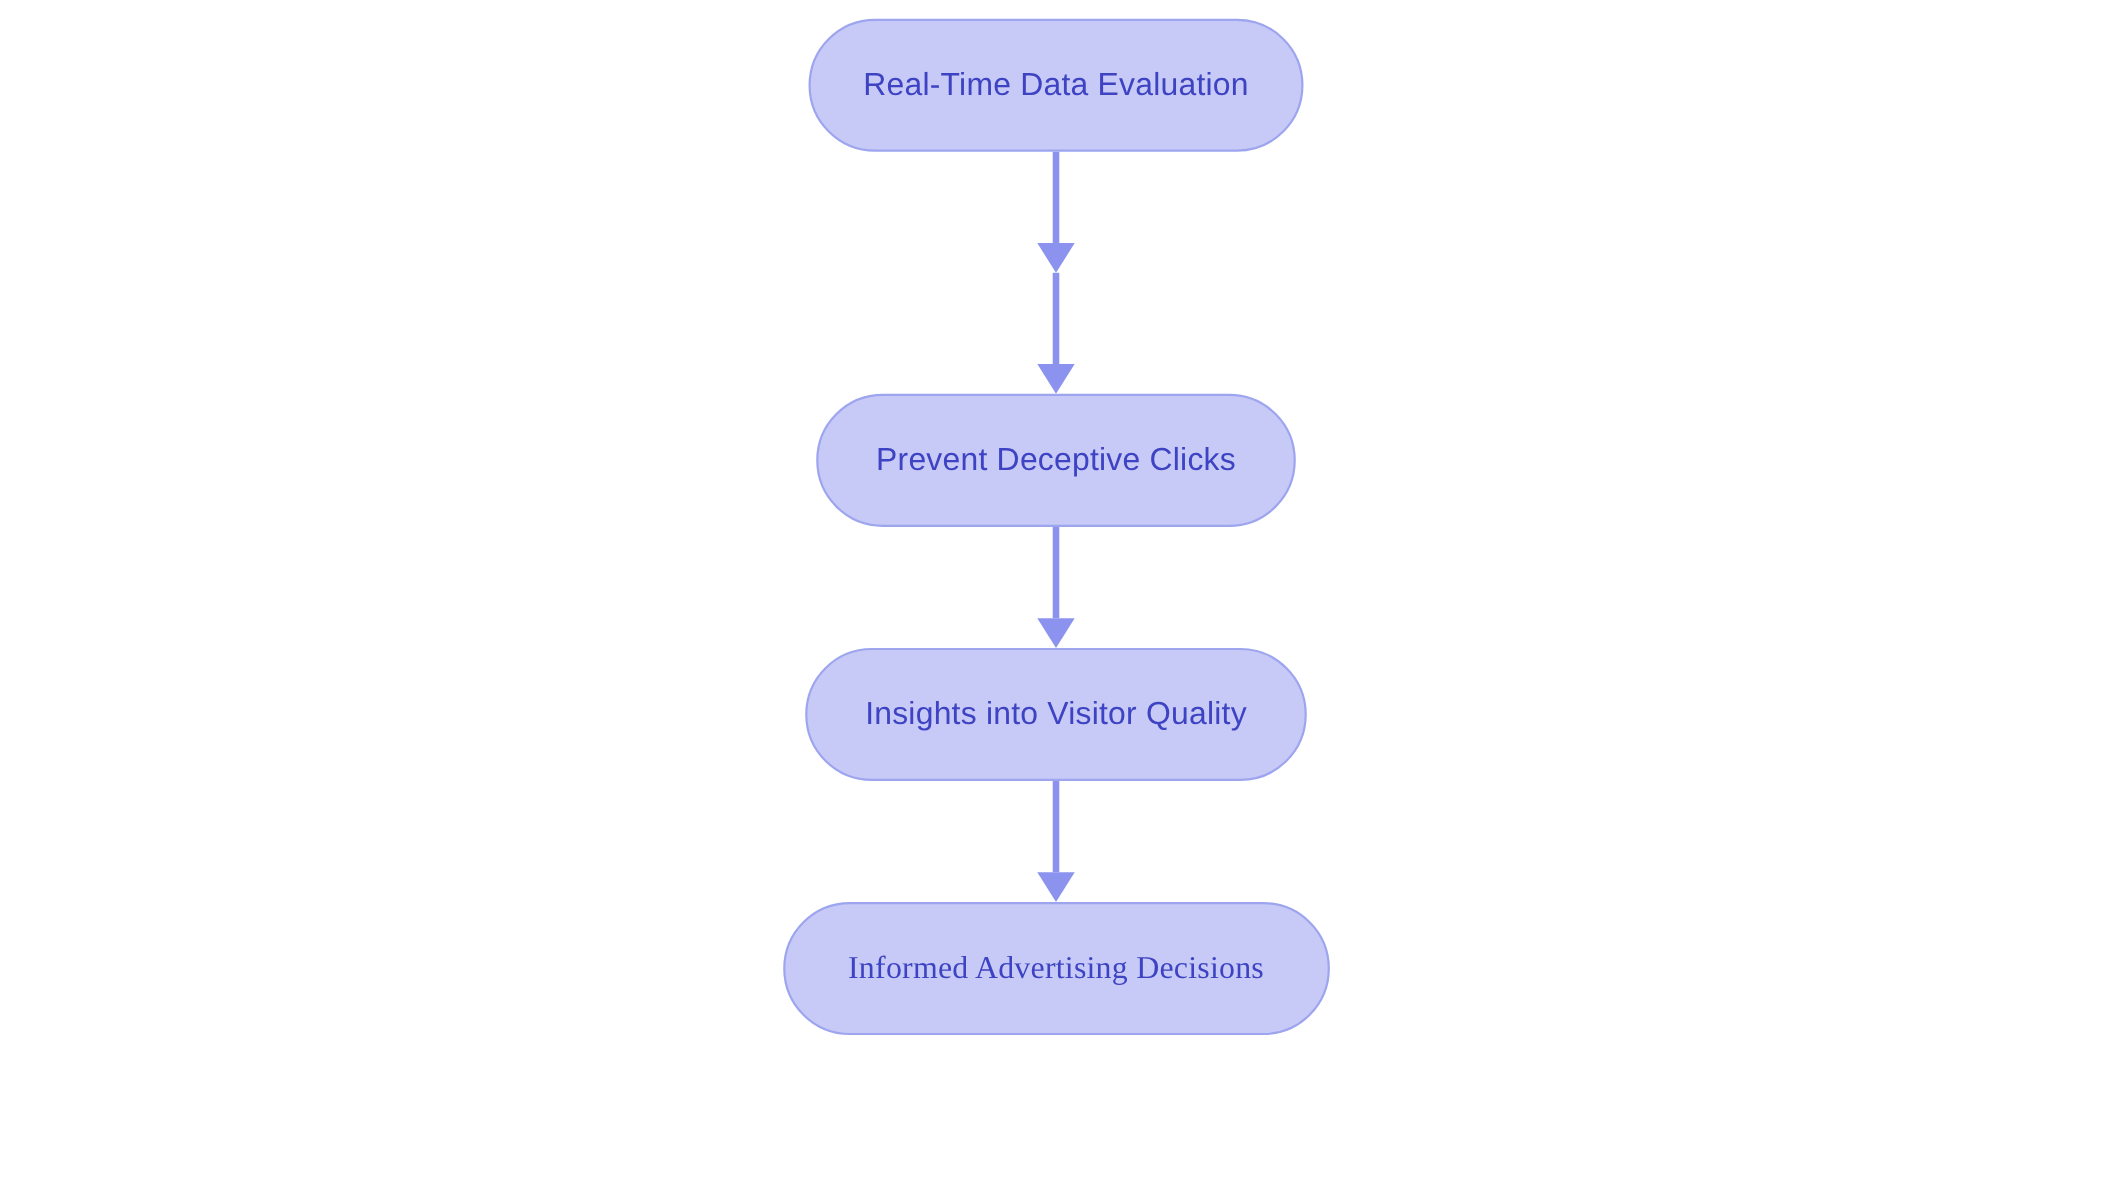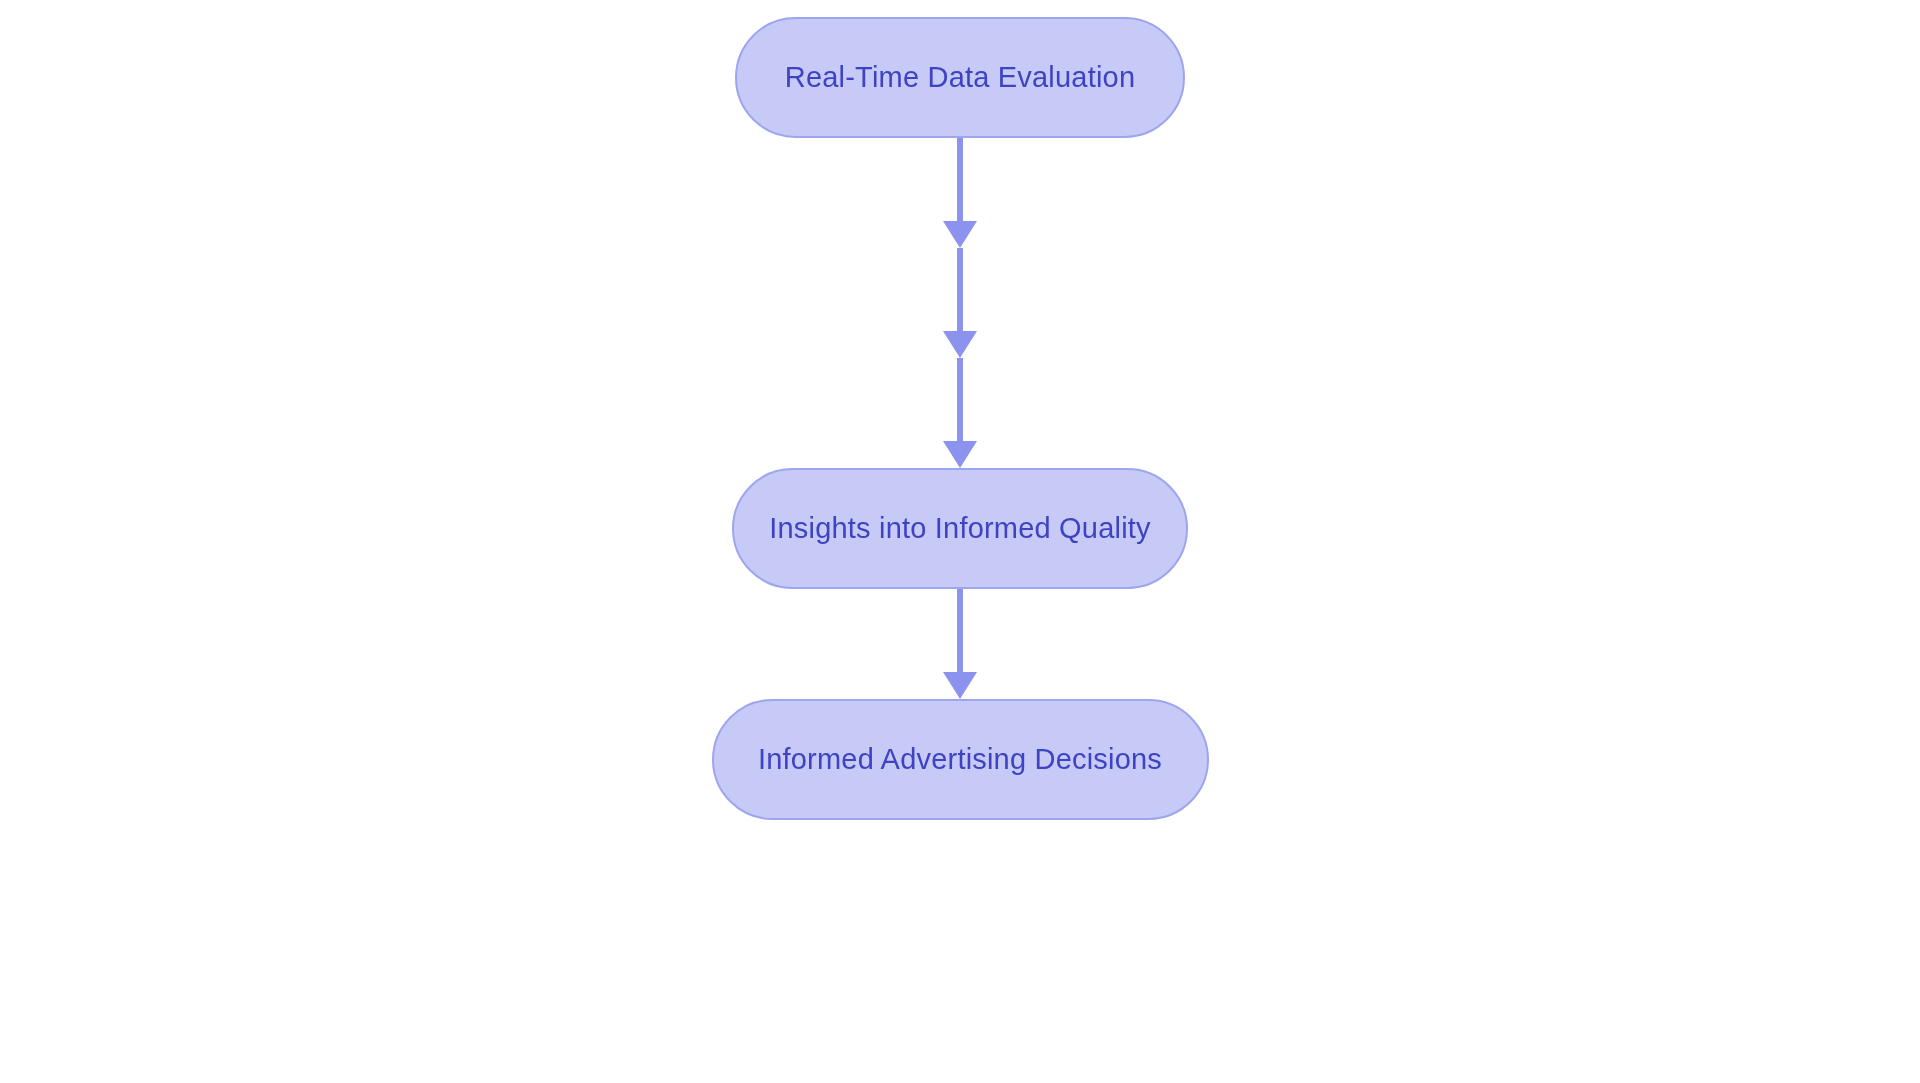--- a/index.html
+++ b/index.html
@@ -27,21 +27,21 @@
     display:flex;align-items:center;justify-content:center;
     color:var(--text);
     font-size:29px;
     letter-spacing:0.2px;
     flex:0 0 auto;
   }
   .node.n0{width:450px;}
   .node.n1{width:414px;}
   .node.n2{width:436px;}
   .node.n3{width:456px;}
-  .node.n4{width:497px;}
+  .node.n4{width:497px;font-family:Liberation Serif, serif;}
   .arrow{
     height:110px;width:40px;
     display:flex;flex-direction:column;align-items:center;
     flex:0 0 auto;
   }
   .arrow .stem{
     width:6px;
     flex:1 1 auto;
     background:var(--arrow);
   }
@@ -65,28 +65,31 @@
     <div class="stem"></div>
     <div class="head"></div>
   </div>
 
 
   <div class="arrow">
     <div class="stem"></div>
     <div class="head"></div>
   </div>
 
+  <div class="node n2">
+    <span>Prevent Deceptive Clicks</span>
+  </div>
 
   <div class="arrow">
     <div class="stem"></div>
     <div class="head"></div>
   </div>
 
   <div class="node n3">
-    <span>Insights into Informed Quality</span>
+    <span>Insights into Visitor Quality</span>
   </div>
 
   <div class="arrow">
     <div class="stem"></div>
     <div class="head"></div>
   </div>
 
   <div class="node n4">
     <span>Informed Advertising Decisions</span>
   </div>

